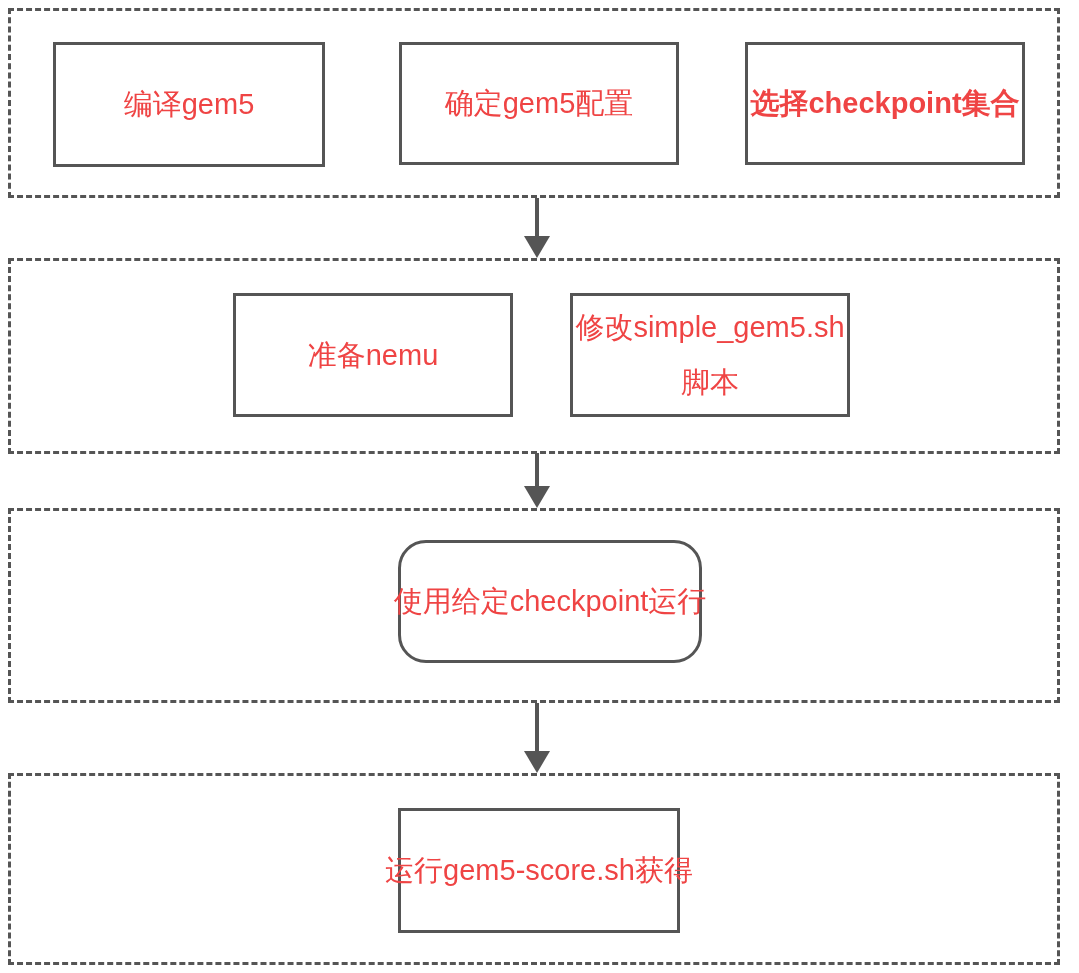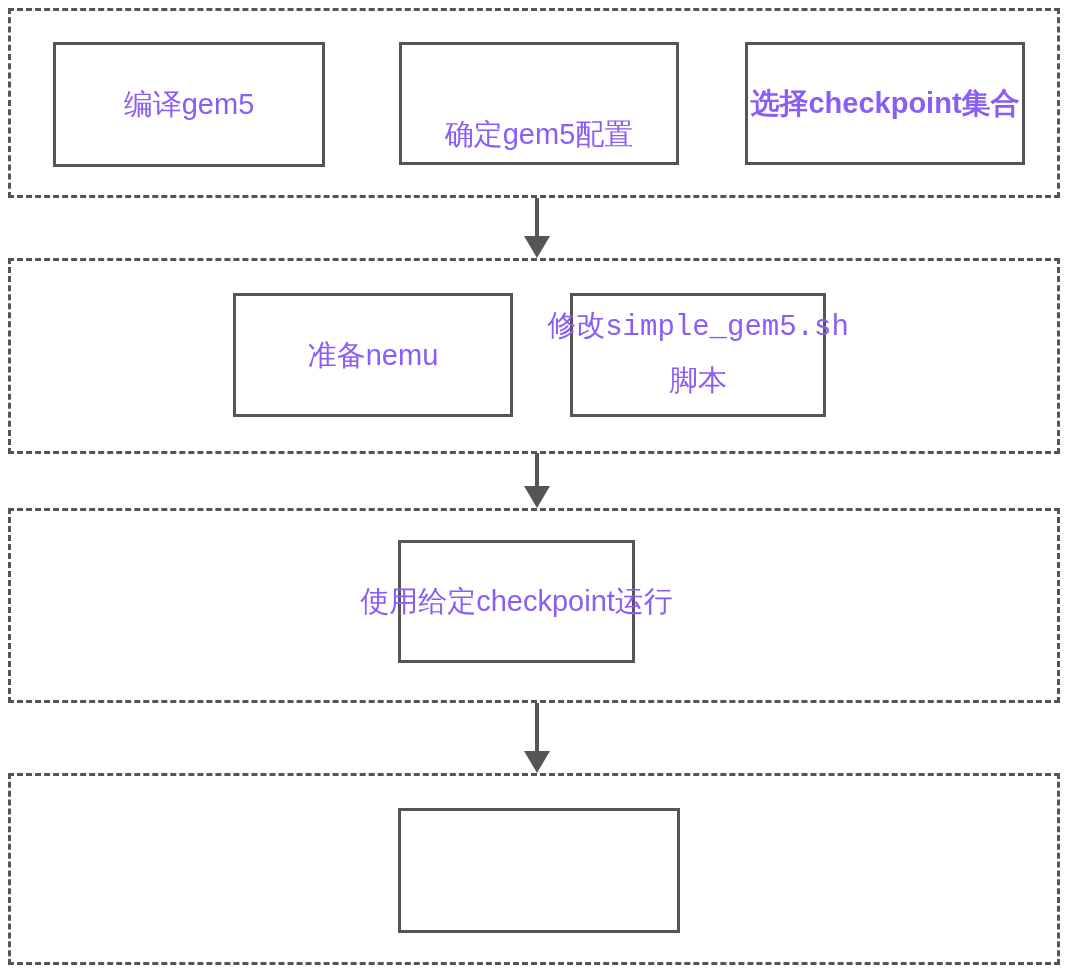--- a/index.html
+++ b/index.html
@@ -31,33 +31,33 @@
   .box {
     position: absolute;
     border: 3px solid #555555;
     background: #ffffff;
     box-sizing: border-box;
     display: flex;
     flex-direction: column;
     align-items: center;
     justify-content: center;
     text-align: center;
-    color: #8b5cf6;
+    color: #ef4444;
     font-size: 29px;
     line-height: 55px;
   }
   .box span { display: block; white-space: nowrap; }
 
   
   #box-compile        { left: 42px;  top: 31px; width: 272px; height: 125px; }
-  #box-config         { left: 388px; top: 31px; width: 280px; height: 123px; justify-content: flex-end; }
+  #box-config         { left: 388px; top: 31px; width: 280px; height: 123px; }
   #box-checkpoint-set { left: 734px; top: 31px; width: 280px; height: 123px; font-weight: bold; }
   #box-nemu           { left: 202px; top: 32px; width: 280px; height: 124px; margin-left: 20px; }
-  #box-script         { left: 559px; top: 32px; width: 256px; height: 124px; font-family: Liberation Mono, monospace; }
-  #box-run-gem5       { left: 387px; top: 29px; width: 237px; height: 123px; }
+  #box-script         { left: 559px; top: 32px; width: 280px; height: 124px; }
+  #box-run-gem5       { left: 387px; top: 29px; width: 304px; height: 123px; border-radius: 28px; }
   #box-score          { left: 387px; top: 32px; width: 282px; height: 125px; }
 
   .arrow {
     position: absolute;
     left: 517px;
     width: 40px;
   }
   #arrow-1 { top: 198px; height: 60px; }
   #arrow-2 { top: 453px; height: 55px; }
   #arrow-3 { top: 703px; height: 70px; }
@@ -113,16 +113,17 @@
 
   <div class="arrow" id="arrow-3">
     <svg viewBox="0 0 40 70" preserveAspectRatio="none" aria-hidden="true">
       <rect class="shaft" x="18" y="0" width="4" height="50"></rect>
       <polygon class="head" points="7,48 33,48 20,70"></polygon>
     </svg>
   </div>
 
   <div class="stage" id="stage-4">
     <div class="box" id="box-score">
+      <span>运行gem5-score.sh获得</span>
     </div>
   </div>
 
 </div>
 
 </body></html>

